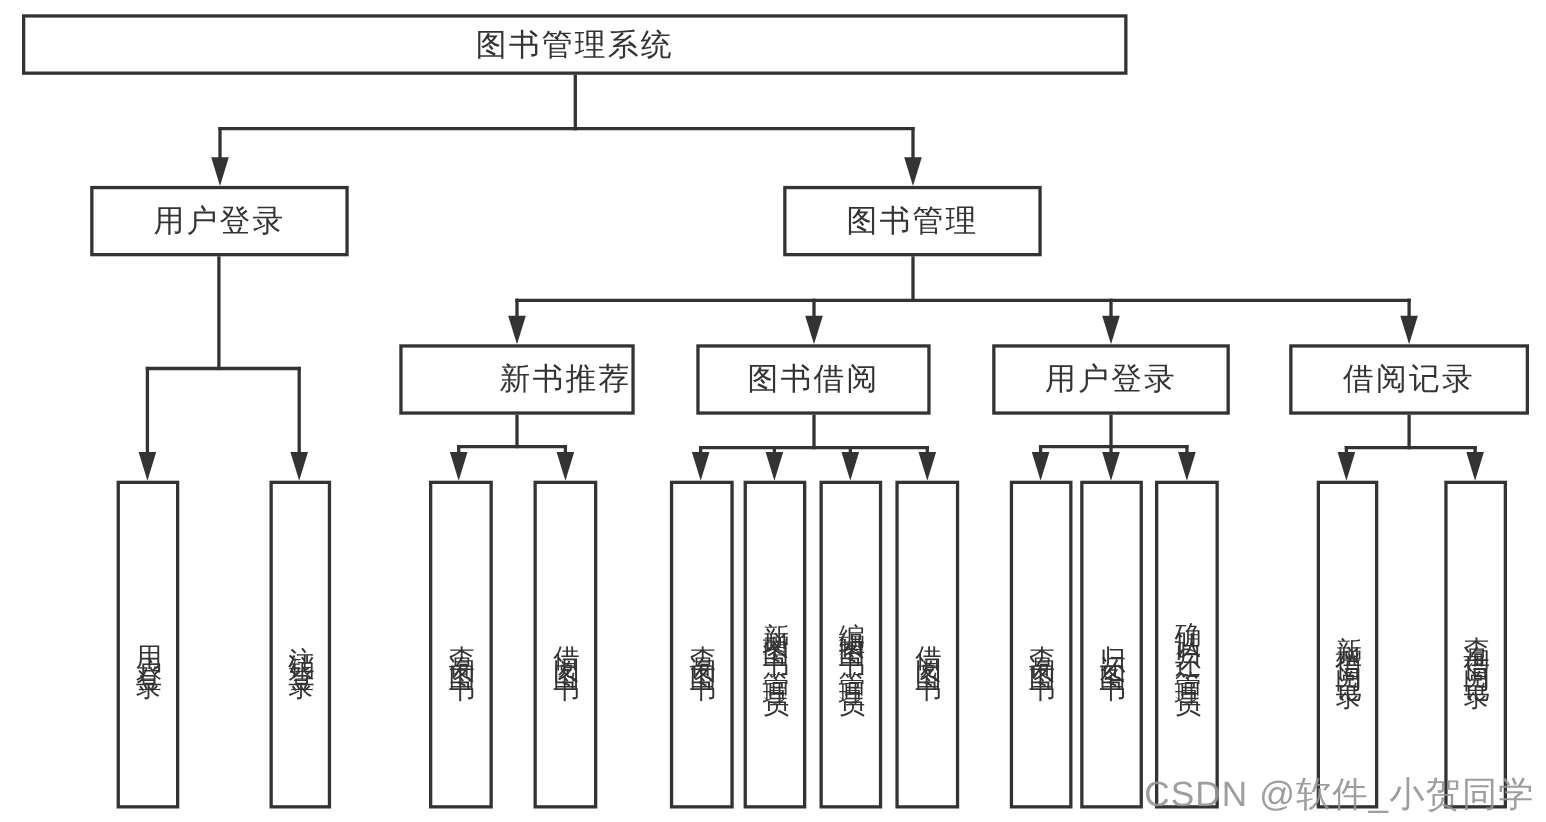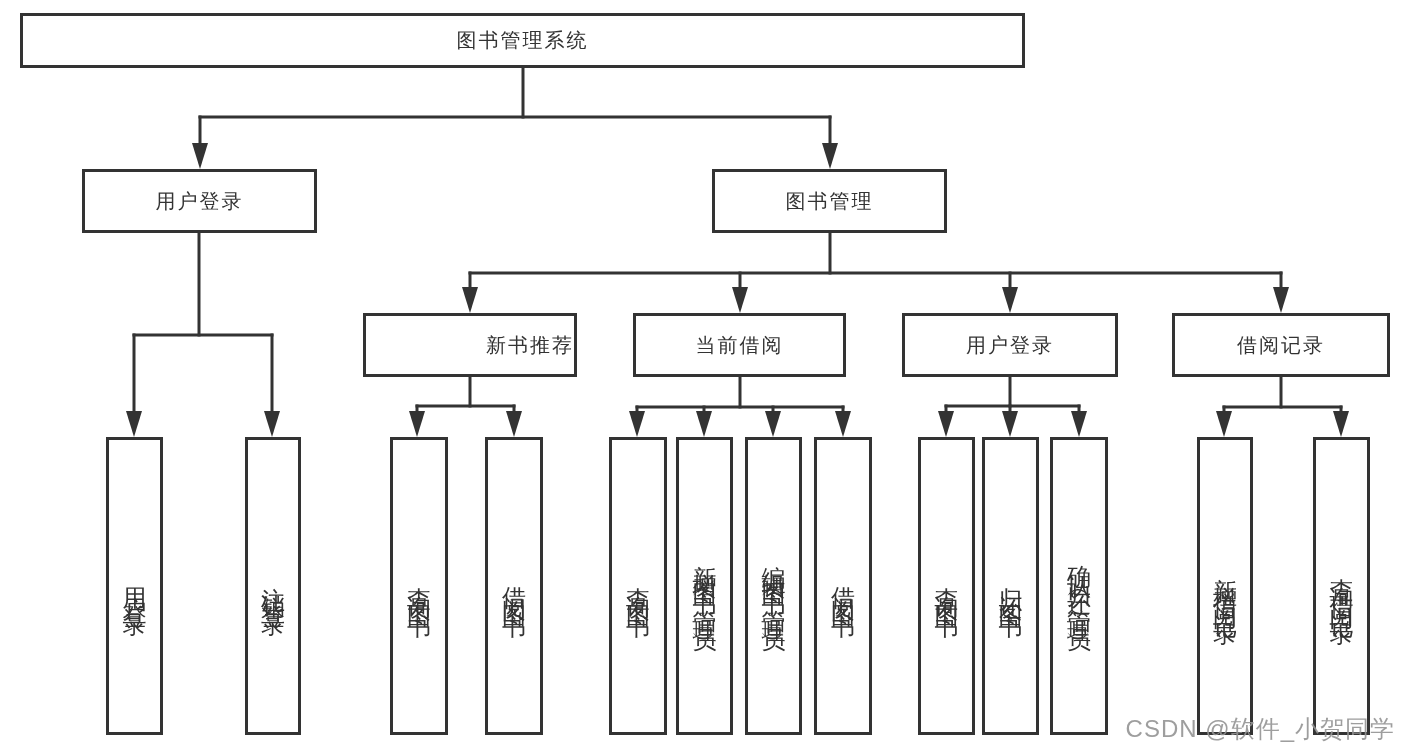--- a/index.html
+++ b/index.html
@@ -27,38 +27,38 @@
     position: absolute;
     box-sizing: border-box;
     border: 3px solid #333333;
     background: #ffffff;
     display: flex;
     align-items: center;
     justify-content: center;
     z-index: 2;
   }
   .hbox .label {
-    font-size: 20px;
+    font-size: 28px;
     letter-spacing: 2px;
     color: #333333;
     white-space: nowrap;
   }
   .vbox .label {
     writing-mode: vertical-rl;
     text-orientation: mixed;
     font-size: 24px;
     letter-spacing: 9px;
     line-height: 1;
     color: #333333;
   }
   .watermark {
     position: absolute;
     right: 10px;
     bottom: 2px;
-    font-size: 24px;
+    font-size: 32px;
     letter-spacing: 1px;
     color: rgba(148, 148, 148, 0.9);
     z-index: 10;
     white-space: nowrap;
   }
 </style>
 </head>
 <body>
 
 <div class="canvas">
@@ -137,21 +137,21 @@
     <span class="label">用户登录</span>
   </div>
   <div class="node hbox" style="left:712px; top:169px; width:235px; height:64px;align-items:center;">
     <span class="label">图书管理</span>
   </div>
 
   <div class="node hbox" style="left:363px; top:313px; width:214px; height:64px;justify-content:flex-end;">
     <span class="label">新书推荐</span>
   </div>
   <div class="node hbox" style="left:633px; top:313px; width:213px; height:64px;">
-    <span class="label">当前借阅</span>
+    <span class="label">图书借阅</span>
   </div>
   <div class="node hbox" style="left:902px; top:313px; width:216px; height:64px;">
     <span class="label">用户登录</span>
   </div>
   <div class="node hbox" style="left:1172px; top:313px; width:218px; height:64px;">
     <span class="label">借阅记录</span>
   </div>
 
   <div class="node vbox" style="left:106px; top:437px; width:57px; height:298px;">
     <span class="label">用户登录</span>

